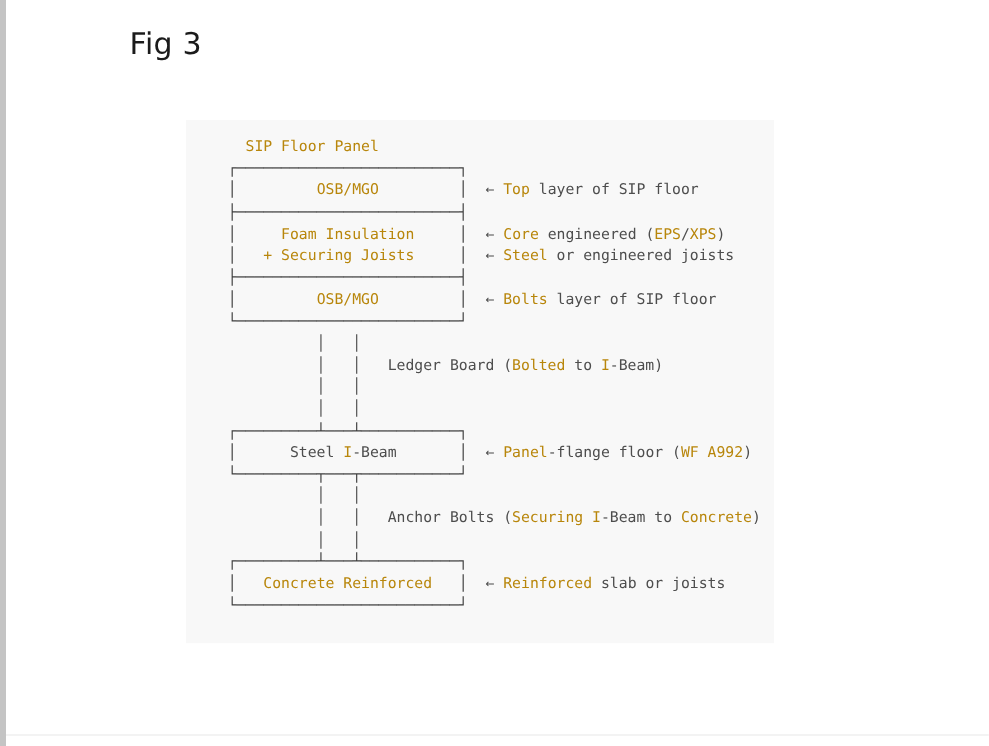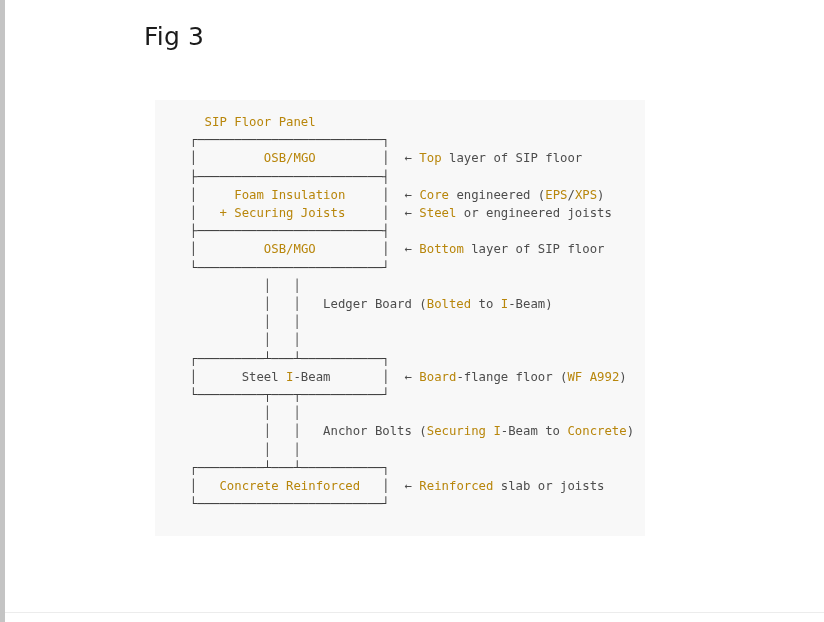--- a/index.html
+++ b/index.html
@@ -39,21 +39,20 @@
   }
   #fig-title {
     position: absolute;
     left: 103px;
     top: 22px;
     font-family: "DejaVu Sans", "Liberation Sans", sans-serif;
     font-size: 25px;
     color: #1b1b1b;
     letter-spacing: 0.2px;
     white-space: pre;
-    margin-left: 36px;
   }
   #ascii-panel {
     position: absolute;
     left: 150px;
     top: 100px;
     width: 490px;
     height: 436px;
     background: #f8f8f8;
   }
   pre#ascii-art {
@@ -82,28 +81,28 @@
   <div id="fig-title">Fig 3</div>
 
   <div id="ascii-panel">
 <pre id="ascii-art"><span class="k">    SIP Floor Panel</span>
 <span class="b">  ┌─────────────────────────┐</span>
 <span class="b">  │</span>         <span class="k">OSB/MGO</span>         <span class="b">│</span>  <span class="g">←</span> <span class="k">Top</span> <span class="g">layer of SIP floor</span>
 <span class="b">  ├─────────────────────────┤</span>
 <span class="b">  │</span>     <span class="k">Foam Insulation</span>     <span class="b">│</span>  <span class="g">←</span> <span class="k">Core</span> <span class="g">engineered (</span><span class="k">EPS</span><span class="g">/</span><span class="k">XPS</span><span class="g">)</span>
 <span class="b">  │</span>   <span class="k">+ Securing Joists</span>     <span class="b">│</span>  <span class="g">←</span> <span class="k">Steel</span> <span class="g">or engineered joists</span>
 <span class="b">  ├─────────────────────────┤</span>
-<span class="b">  │</span>         <span class="k">OSB/MGO</span>         <span class="b">│</span>  <span class="g">←</span> <span class="k">Bottom</span> <span class="g">layer of SIP floor</span>
+<span class="b">  │</span>         <span class="k">OSB/MGO</span>         <span class="b">│</span>  <span class="g">←</span> <span class="k">Bolts</span> <span class="g">layer of SIP floor</span>
 <span class="b">  └─────────────────────────┘</span>
 <span class="g">            │   │</span>
 <span class="g">            │   │   </span><span class="g">Ledger Board (</span><span class="k">Bolted</span><span class="g"> to </span><span class="k">I</span><span class="g">-Beam)</span>
 <span class="g">            │   │</span>
 <span class="g">            │   │</span>
 <span class="b">  ┌─────────┴───┴───────────┐</span>
-<span class="b">  │</span>      <span class="g">Steel </span><span class="k">I</span><span class="g">-Beam</span>       <span class="b">│</span>  <span class="g">←</span> <span class="k">Board</span><span class="g">-flange floor (</span><span class="k">WF</span> <span class="k">A992</span><span class="g">)</span>
+<span class="b">  │</span>      <span class="g">Steel </span><span class="k">I</span><span class="g">-Beam</span>       <span class="b">│</span>  <span class="g">←</span> <span class="k">Panel</span><span class="g">-flange floor (</span><span class="k">WF</span> <span class="k">A992</span><span class="g">)</span>
 <span class="b">  └─────────┬───┬───────────┘</span>
 <span class="g">            │   │</span>
 <span class="g">            │   │   </span><span class="g">Anchor Bolts (</span><span class="k">Securing</span> <span class="k">I</span><span class="g">-Beam to </span><span class="k">Concrete</span><span class="g">)</span>
 <span class="g">            │   │</span>
 <span class="b">  ┌─────────┴───┴───────────┐</span>
 <span class="b">  │</span>   <span class="k">Concrete Reinforced</span>   <span class="b">│</span>  <span class="g">←</span> <span class="k">Reinforced</span> <span class="g">slab or joists</span>
 <span class="b">  └─────────────────────────┘</span></pre>
   </div>
 
 </div>

